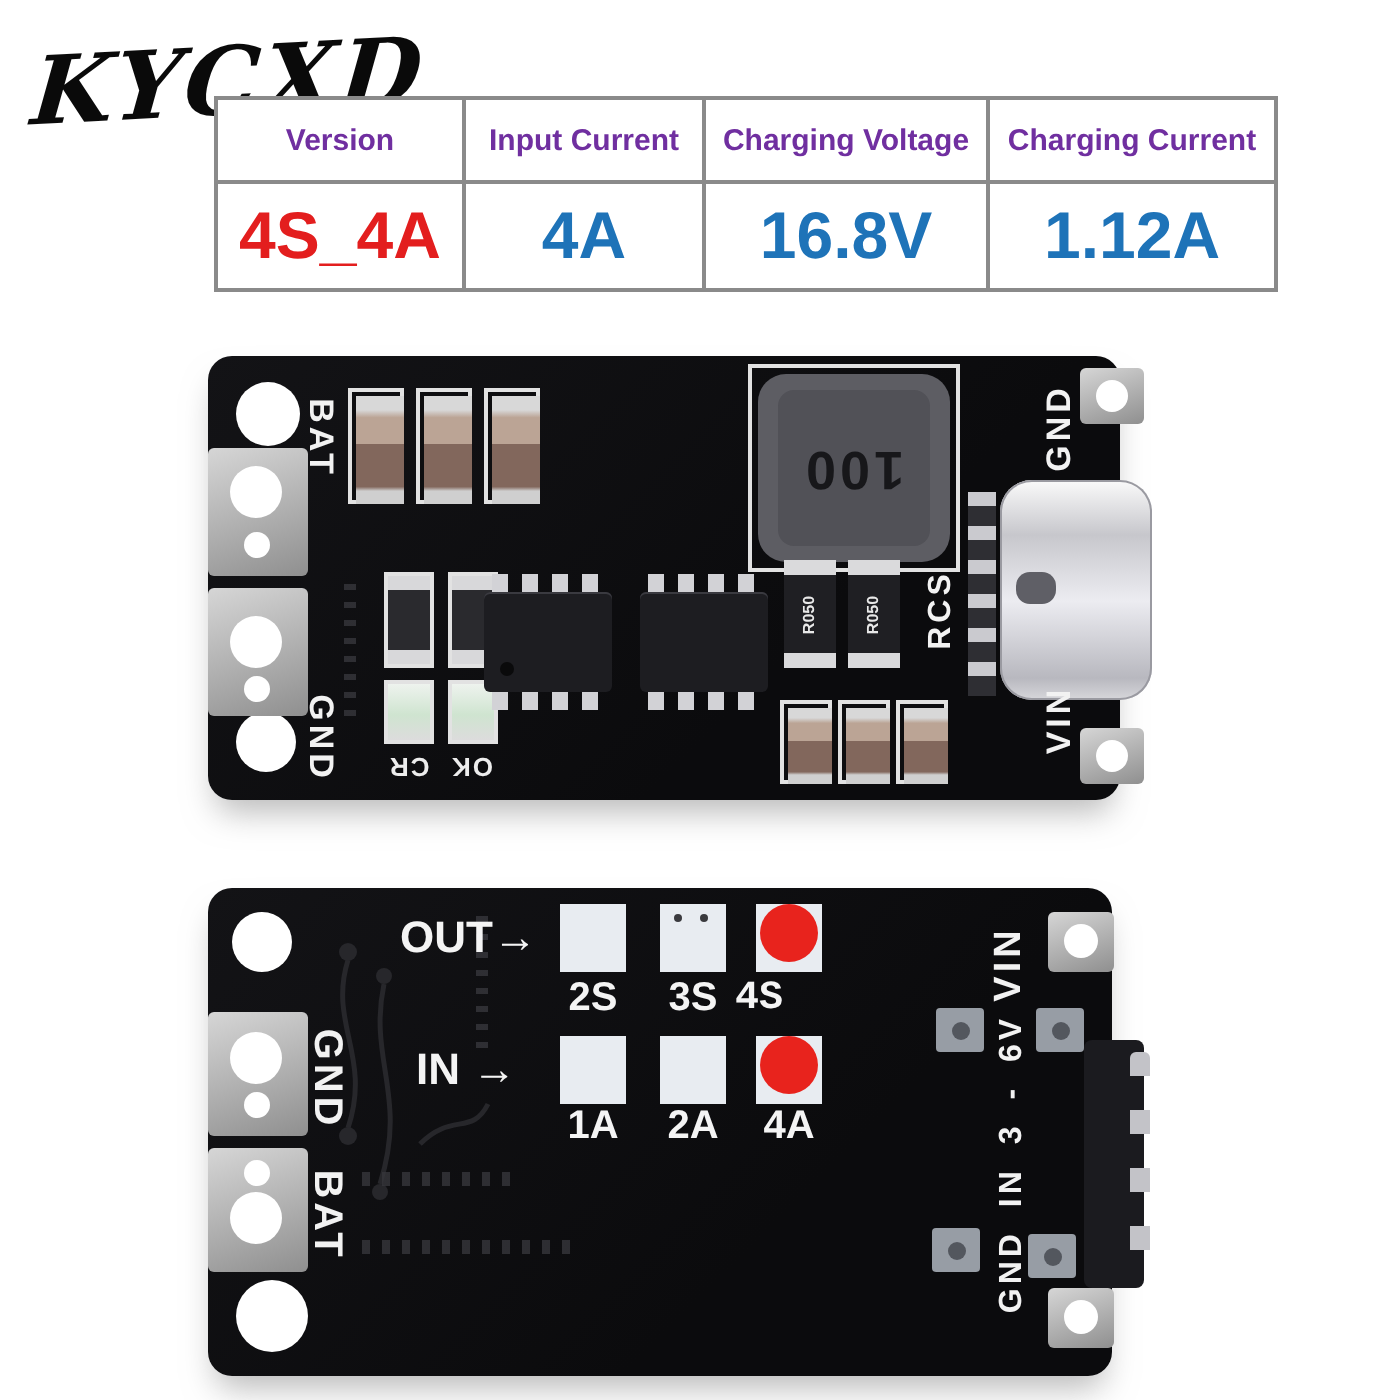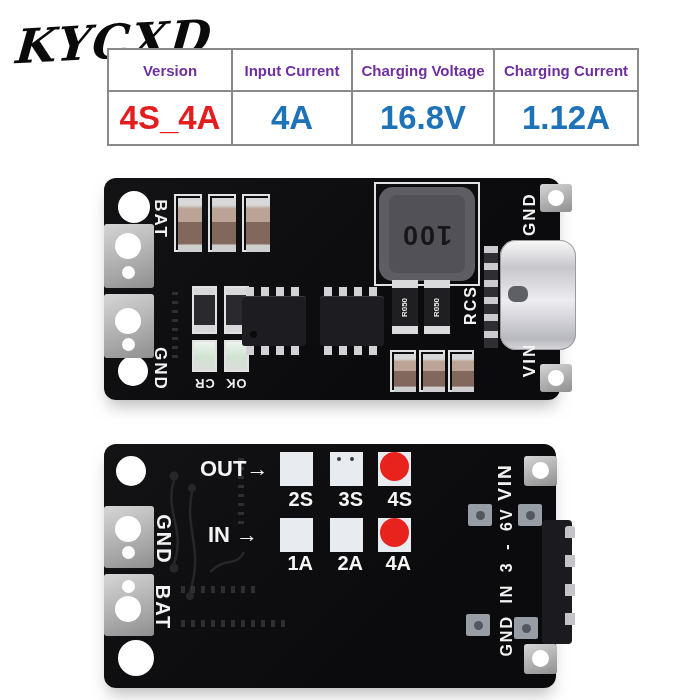--- a/index.html
+++ b/index.html
@@ -61,21 +61,21 @@
            box-shadow:inset 0 0 0 1px #9a9aa1;}
   .usbbump{background:#5f5f66;border-radius:7px;}
   .pinstrip{background:repeating-linear-gradient(180deg,#cacacf 0 7px,#2e2e33 7px 17px);}
   .dotsv{background:repeating-linear-gradient(180deg,#323237 0 3px,transparent 3px 9px);opacity:.9;}
   .dotsh{background:repeating-linear-gradient(90deg,#36363b 0 4px,transparent 4px 10px);opacity:.8;}
 
   
   .cfgpad{width:33px;height:34px;background:#e8ecf1;}
   .cfgpad .mark{position:absolute;left:2px;top:0px;width:29px;height:29px;border-radius:50%;}
   .cfgpad .pdot{position:absolute;width:4px;height:4px;background:#3a3a3e;border-radius:50%;top:5px;}
-  .cfglab{width:33px;text-align:right;color:#f4f4f4;font-weight:bold;font-size:20px;}
+  .cfglab{width:33px;text-align:center;color:#f4f4f4;font-weight:bold;font-size:20px;}
   .htext{color:#f4f4f4;font-weight:bold;}
   .caption{color:#f2f2f2;font-weight:bold;font-size:21px;letter-spacing:.5px;word-spacing:22px;}
   .spad{width:24px;height:22px;background:#979da5;border-radius:2px;
         display:flex;align-items:center;justify-content:center;}
   .spad i{display:block;width:9px;height:9px;border-radius:50%;background:#53575e;}
   .usbedge{background:#1b1b1f;border-radius:4px;}
   .usbedge .contacts{position:absolute;right:-3px;top:6px;bottom:6px;width:10px;border-radius:3px;
         background:repeating-linear-gradient(180deg,#c3c3c8 0 12px,transparent 12px 29px);}
 </style>
 </head>
@@ -244,21 +244,21 @@
     <div class="cfgpad" style="left:176px;top:8px;"></div>
     <div class="cfgpad" style="left:226px;top:8px;">
       <span class="pdot" style="left:7px;"></span>
         <span class="pdot" style="left:20px;"></span>
     </div>
     <div class="cfgpad" style="left:274px;top:8px;">
       <span class="mark" style="background:#E8231D;"></span>
     </div>
     <div class="cfglab" style="left:176px;top:44px;">2S</div>
     <div class="cfglab" style="left:226px;top:44px;">3S</div>
-    <div class="cfglab" style="left:275px;top:44px;">4S</div>
+    <div class="cfglab" style="left:259px;top:44px;font-family:Liberation Mono, monospace;">4S</div>
 
     <div class="htext" style="left:104px;top:78px;font-size:22px;">IN →</div>
     <div class="cfgpad" style="left:176px;top:74px;"></div>
     <div class="cfgpad" style="left:226px;top:74px;"></div>
     <div class="cfgpad" style="left:274px;top:74px;">
       <span class="mark" style="background:#E8231D;"></span>
     </div>
     <div class="cfglab" style="left:176px;top:108px;">1A</div>
     <div class="cfglab" style="left:226px;top:108px;">2A</div>
     <div class="cfglab" style="left:274px;top:108px;">4A</div>

